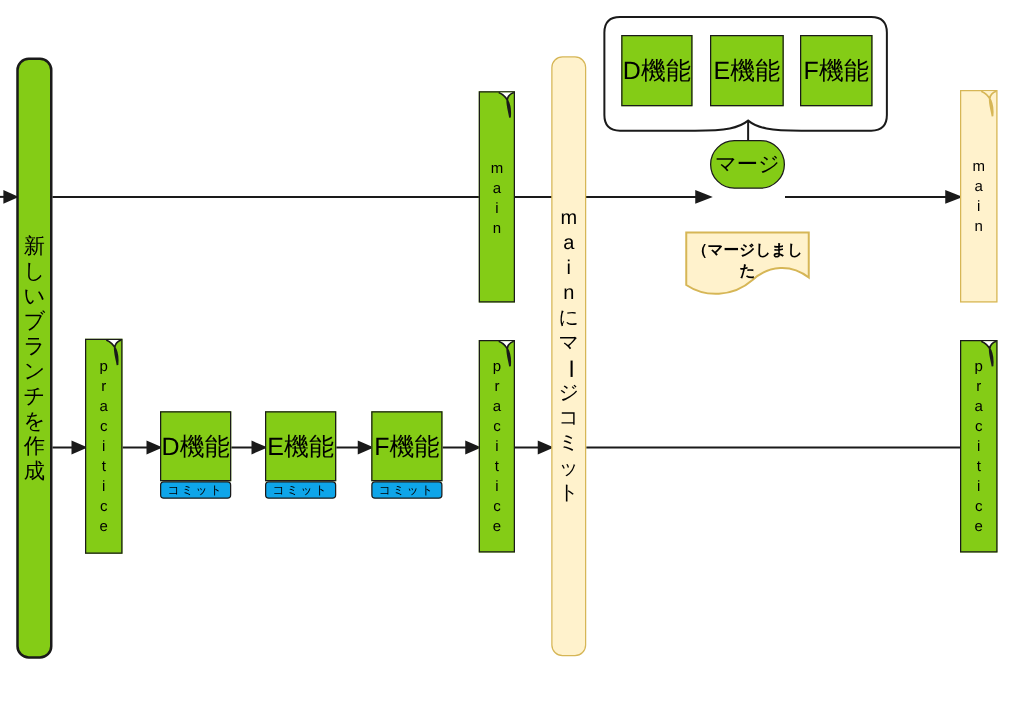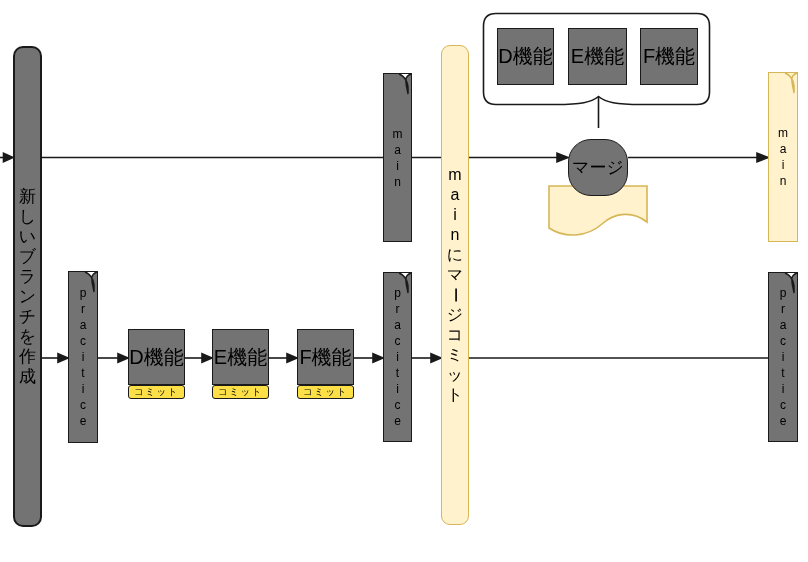--- a/index.html
+++ b/index.html
@@ -1,35 +1,35 @@
 <!DOCTYPE html>
 <html><head>
 <meta charset="utf-8">
 <style>
   html,body{margin:0;padding:0;background:#ffffff;}
   #canvas{
     position:relative;width:808px;height:562px;background:#ffffff;overflow:hidden;
     font-family:"Liberation Sans","DejaVu Sans",sans-serif;color:#000;
   }
   #wires{position:absolute;left:0;top:0;z-index:0;}
-  .node{position:absolute;box-sizing:border-box;background:#737373;border:1.5px solid #1a1a1a;z-index:1;}
+  .node{position:absolute;box-sizing:border-box;background:#84cc16;border:1.5px solid #1a1a1a;z-index:1;}
   .round{border-radius:10px;}
   .hl{background:#FFF2CC;border-color:#D6B656;}
   .vcenter{display:flex;align-items:center;justify-content:center;}
   .vtext{display:flex;flex-direction:column;align-items:center;justify-content:center;width:100%;height:100%;}
   .vtext span{display:block;text-align:center;}
   .vtext .rot{transform:rotate(90deg);}
   .jp-big .vtext span{font-size:17px;line-height:20px;}
   .tag .vtext span{font-size:12px;line-height:16px;}
   .hlbar .vtext span{font-size:16px;line-height:20px;}
   .fold{position:absolute;top:-1px;right:-1px;z-index:2;}
   .feature{font-size:20px;}
   .commit-label{font-size:20px;}
   .badge{
-    position:absolute;box-sizing:border-box;background:#fde047;border:1.5px solid #1a1a1a;
+    position:absolute;box-sizing:border-box;background:#0ea5e9;border:1.5px solid #1a1a1a;
     border-radius:3px;font-size:9.5px;letter-spacing:1.5px;z-index:1;
     display:flex;align-items:center;justify-content:center;
   }
   .merge-box{font-size:17px;}
   .note-text{
     position:absolute;z-index:2;width:100px;text-align:center;
     font-size:12.5px;font-weight:bold;line-height:17px;
   }
 </style>
 </head>
@@ -149,25 +149,26 @@
   <div class="node vcenter feature" style="left:497px;top:28px;width:57px;height:57px;">
     <span>D機能</span>
   </div>
   <div class="node vcenter feature" style="left:568px;top:28px;width:59px;height:57px;">
     <span>E機能</span>
   </div>
   <div class="node vcenter feature" style="left:640px;top:28px;width:58px;height:57px;">
     <span>F機能</span>
   </div>
 
-  <div class="node vcenter merge-box" style="left:568px;top:139px;width:60px;height:57px;border-radius:23px;">
+  <div class="node vcenter merge-box" style="left:568px;top:112px;width:60px;height:39px;border-radius:23px;">
     <span>マージ</span>
   </div>
 
   <div class="note-text" style="left:548px;top:192px;">
+    <div>（マージしました</div>
   </div>
 
   <div class="node vcenter commit-label" style="left:128px;top:329px;width:57px;height:56px;">
     <span>D機能</span>
   </div>
   <div class="badge" style="left:128px;top:385px;width:57px;height:14px;">
     <span>コミット</span>
   </div>
 
   <div class="node vcenter commit-label" style="left:212px;top:329px;width:57px;height:56px;">

